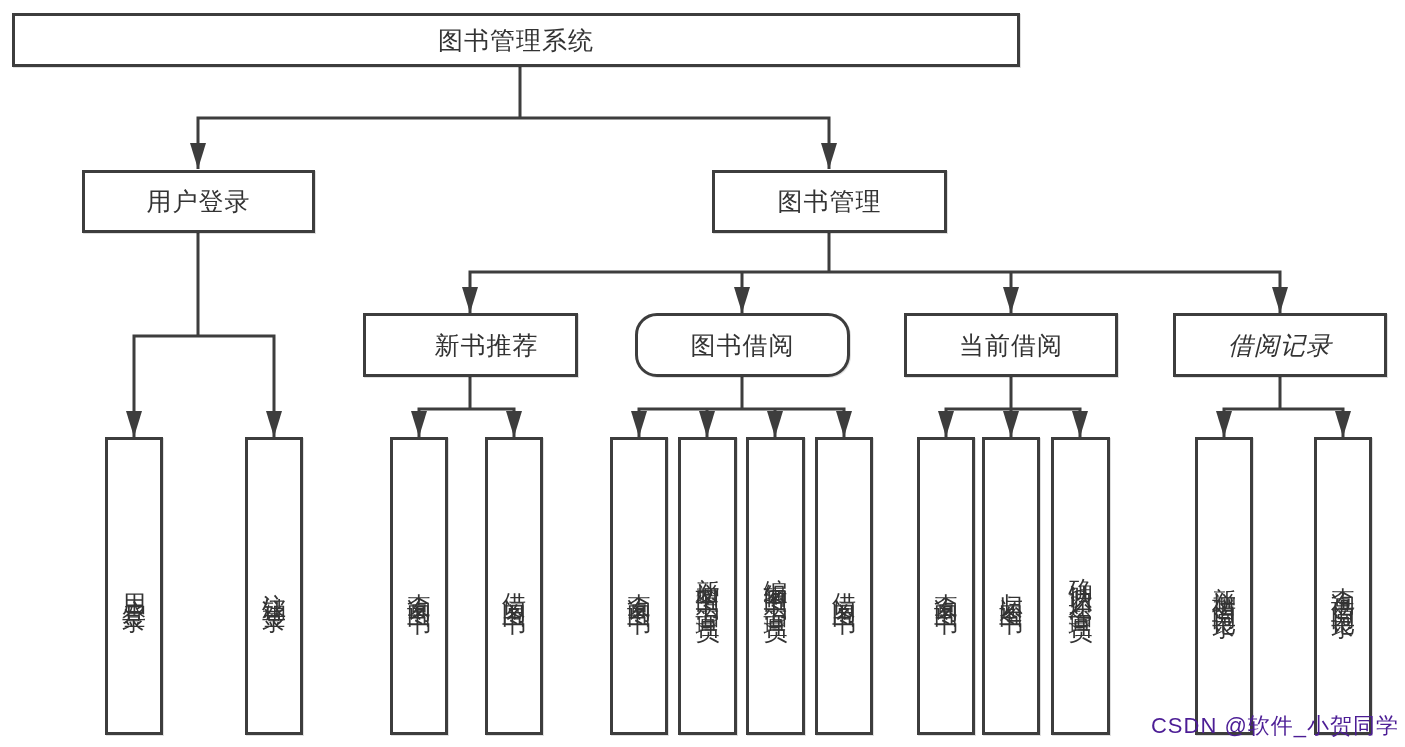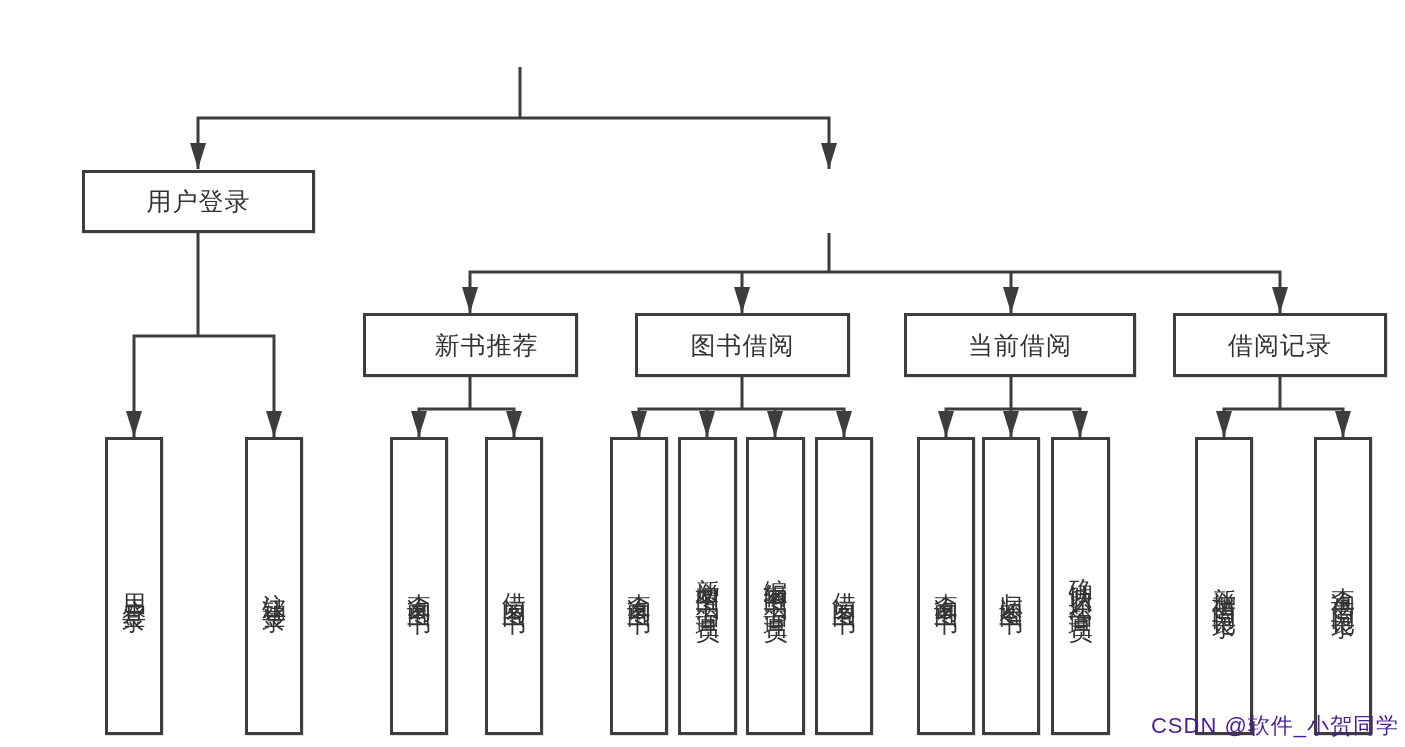--- a/index.html
+++ b/index.html
@@ -79,27 +79,29 @@
       <polygon points="767,411 783,411 775,437"></polygon>
       <polygon points="836,411 852,411 844,437"></polygon>
       <polygon points="938,411 954,411 946,437"></polygon>
       <polygon points="1003,411 1019,411 1011,437"></polygon>
       <polygon points="1072,411 1088,411 1080,437"></polygon>
       <polygon points="1216,411 1232,411 1224,437"></polygon>
       <polygon points="1335,411 1351,411 1343,437"></polygon>
     </g>
   </svg>
 
+  <div class="box" style="left:12px; top:13px; width:1008px; height:54px;">图书管理系统</div>
 
   <div class="box" style="left:82px; top:170px; width:233px; height:63px;">用户登录</div>
+  <div class="box" style="left:712px; top:170px; width:235px; height:63px;">图书管理</div>
 
   <div class="box" style="left:363px; top:313px; width:215px; height:64px;padding-left:32px;">新书推荐</div>
-  <div class="box" style="left:635px; top:313px; width:215px; height:64px;">图书借阅</div>
-  <div class="box" style="left:904px; top:313px; width:232px; height:64px;">当前借阅</div>
-  <div class="box" style="left:1173px; top:313px; width:214px; height:64px;">借阅记录</div>
+  <div class="box" style="left:635px; top:313px; width:215px; height:64px;border-radius:22px;">图书借阅</div>
+  <div class="box" style="left:904px; top:313px; width:214px; height:64px;">当前借阅</div>
+  <div class="box" style="left:1173px; top:313px; width:214px; height:64px;font-style:italic;">借阅记录</div>
 
   <div class="box v" style="left:105px; top:437px; width:58px; height:298px;">用户登录</div>
   <div class="box v" style="left:245px; top:437px; width:58px; height:298px;">注销登录</div>
 
   <div class="box v" style="left:390px; top:437px; width:58px; height:298px;">查询图书</div>
   <div class="box v" style="left:485px; top:437px; width:58px; height:298px;">借阅图书</div>
 
   <div class="box v" style="left:610px; top:437px; width:58px; height:298px;">查询图书</div>
   <div class="box v" style="left:678px; top:437px; width:59px; height:298px;">新增图书（管理员）</div>
   <div class="box v" style="left:746px; top:437px; width:59px; height:298px;">编辑图书（管理员）</div>

